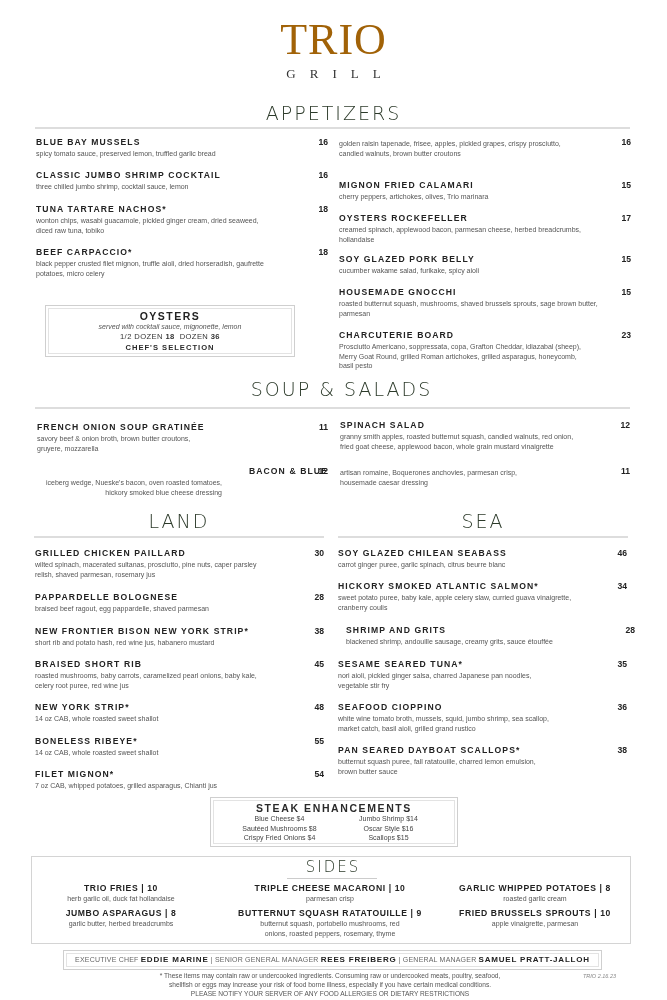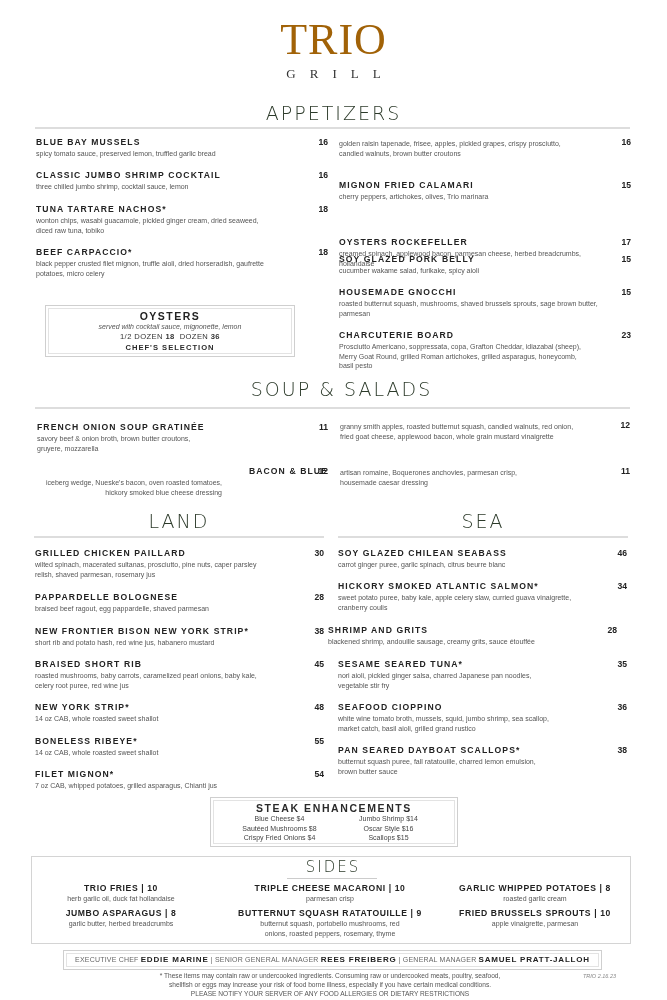--- a/index.html
+++ b/index.html
@@ -70,21 +70,21 @@
 
 <div class="item" style="left:339px;width:292px;top:137px;">
   <div class="price">16</div>
   <div class="desc" style="width:230px;">golden raisin tapenade, frisee, apples, pickled grapes, crispy prosciutto, candied walnuts, brown butter croutons</div>
 </div>
 <div class="item" style="left:339px;width:292px;top:180px;">
   <div class="name">MIGNON FRIED CALAMARI</div>
   <div class="price">15</div>
   <div class="desc" style="width:240px;">cherry peppers, artichokes, olives, Trio marinara</div>
 </div>
-<div class="item" style="left:339px;width:292px;top:213px;margin-top:24px;">
+<div class="item" style="left:339px;width:292px;top:213px;">
   <div class="name">OYSTERS ROCKEFELLER</div>
   <div class="price">17</div>
   <div class="desc" style="width:245px;">creamed spinach, applewood bacon, parmesan cheese, herbed breadcrumbs, hollandaise</div>
 </div>
 <div class="item" style="left:339px;width:292px;top:254px;">
   <div class="name">SOY GLAZED PORK BELLY</div>
   <div class="price">15</div>
   <div class="desc" style="width:240px;">cucumber wakame salad, furikake, spicy aioli</div>
 </div>
 <div class="item" style="left:339px;width:292px;top:287px;">
@@ -105,20 +105,21 @@
   <div class="name">FRENCH ONION SOUP GRATINÉE</div>
   <div class="price">11</div>
   <div class="desc" style="width:170px;">savory beef &amp; onion broth, brown butter croutons, gruyere, mozzarella</div>
 </div>
 <div class="item" style="left:37px;width:291px;top:466px;text-align:right;">
   <div class="name">BACON &amp; BLUE</div>
   <div class="price">12</div>
   <div class="desc" style="width:185px;">iceberg wedge, Nueske's bacon, oven roasted tomatoes, hickory smoked blue cheese dressing</div>
 </div>
 <div class="item" style="left:340px;width:290px;top:420px;">
+  <div class="name">SPINACH SALAD</div>
   <div class="price">12</div>
   <div class="desc" style="width:235px;">granny smith apples, roasted butternut squash, candied walnuts, red onion, fried goat cheese, applewood bacon, whole grain mustard vinaigrette</div>
 </div>
 <div class="item" style="left:340px;width:290px;top:466px;">
   <div class="price">11</div>
   <div class="desc" style="width:185px;">artisan romaine, Boquerones anchovies, parmesan crisp, housemade caesar dressing</div>
 </div>
 
 <div class="abs sec-title" style="left:34px;width:290px;top:510px;">LAND</div>
 <div class="abs rule" style="left:34px;width:290px;top:536px;"></div>
@@ -165,21 +166,21 @@
 <div class="item" style="left:338px;width:289px;top:548px;">
   <div class="name">SOY GLAZED CHILEAN SEABASS</div>
   <div class="price">46</div>
   <div class="desc">carrot ginger puree, garlic spinach, citrus beurre blanc</div>
 </div>
 <div class="item" style="left:338px;width:289px;top:581px;">
   <div class="name">HICKORY SMOKED ATLANTIC SALMON*</div>
   <div class="price">34</div>
   <div class="desc" style="width:235px;">sweet potato puree, baby kale, apple celery slaw, curried guava vinaigrette, cranberry coulis</div>
 </div>
-<div class="item" style="left:328px;width:289px;top:625px;">
+<div class="item" style="left:346px;width:289px;top:625px;">
   <div class="name">SHRIMP AND GRITS</div>
   <div class="price">28</div>
   <div class="desc">blackened shrimp, andouille sausage, creamy grits, sauce étouffée</div>
 </div>
 <div class="item" style="left:338px;width:289px;top:659px;">
   <div class="name">SESAME SEARED TUNA*</div>
   <div class="price">35</div>
   <div class="desc" style="width:200px;">nori aioli, pickled ginger salsa, charred Japanese pan noodles, vegetable stir fry</div>
 </div>
 <div class="item" style="left:338px;width:289px;top:702px;">

